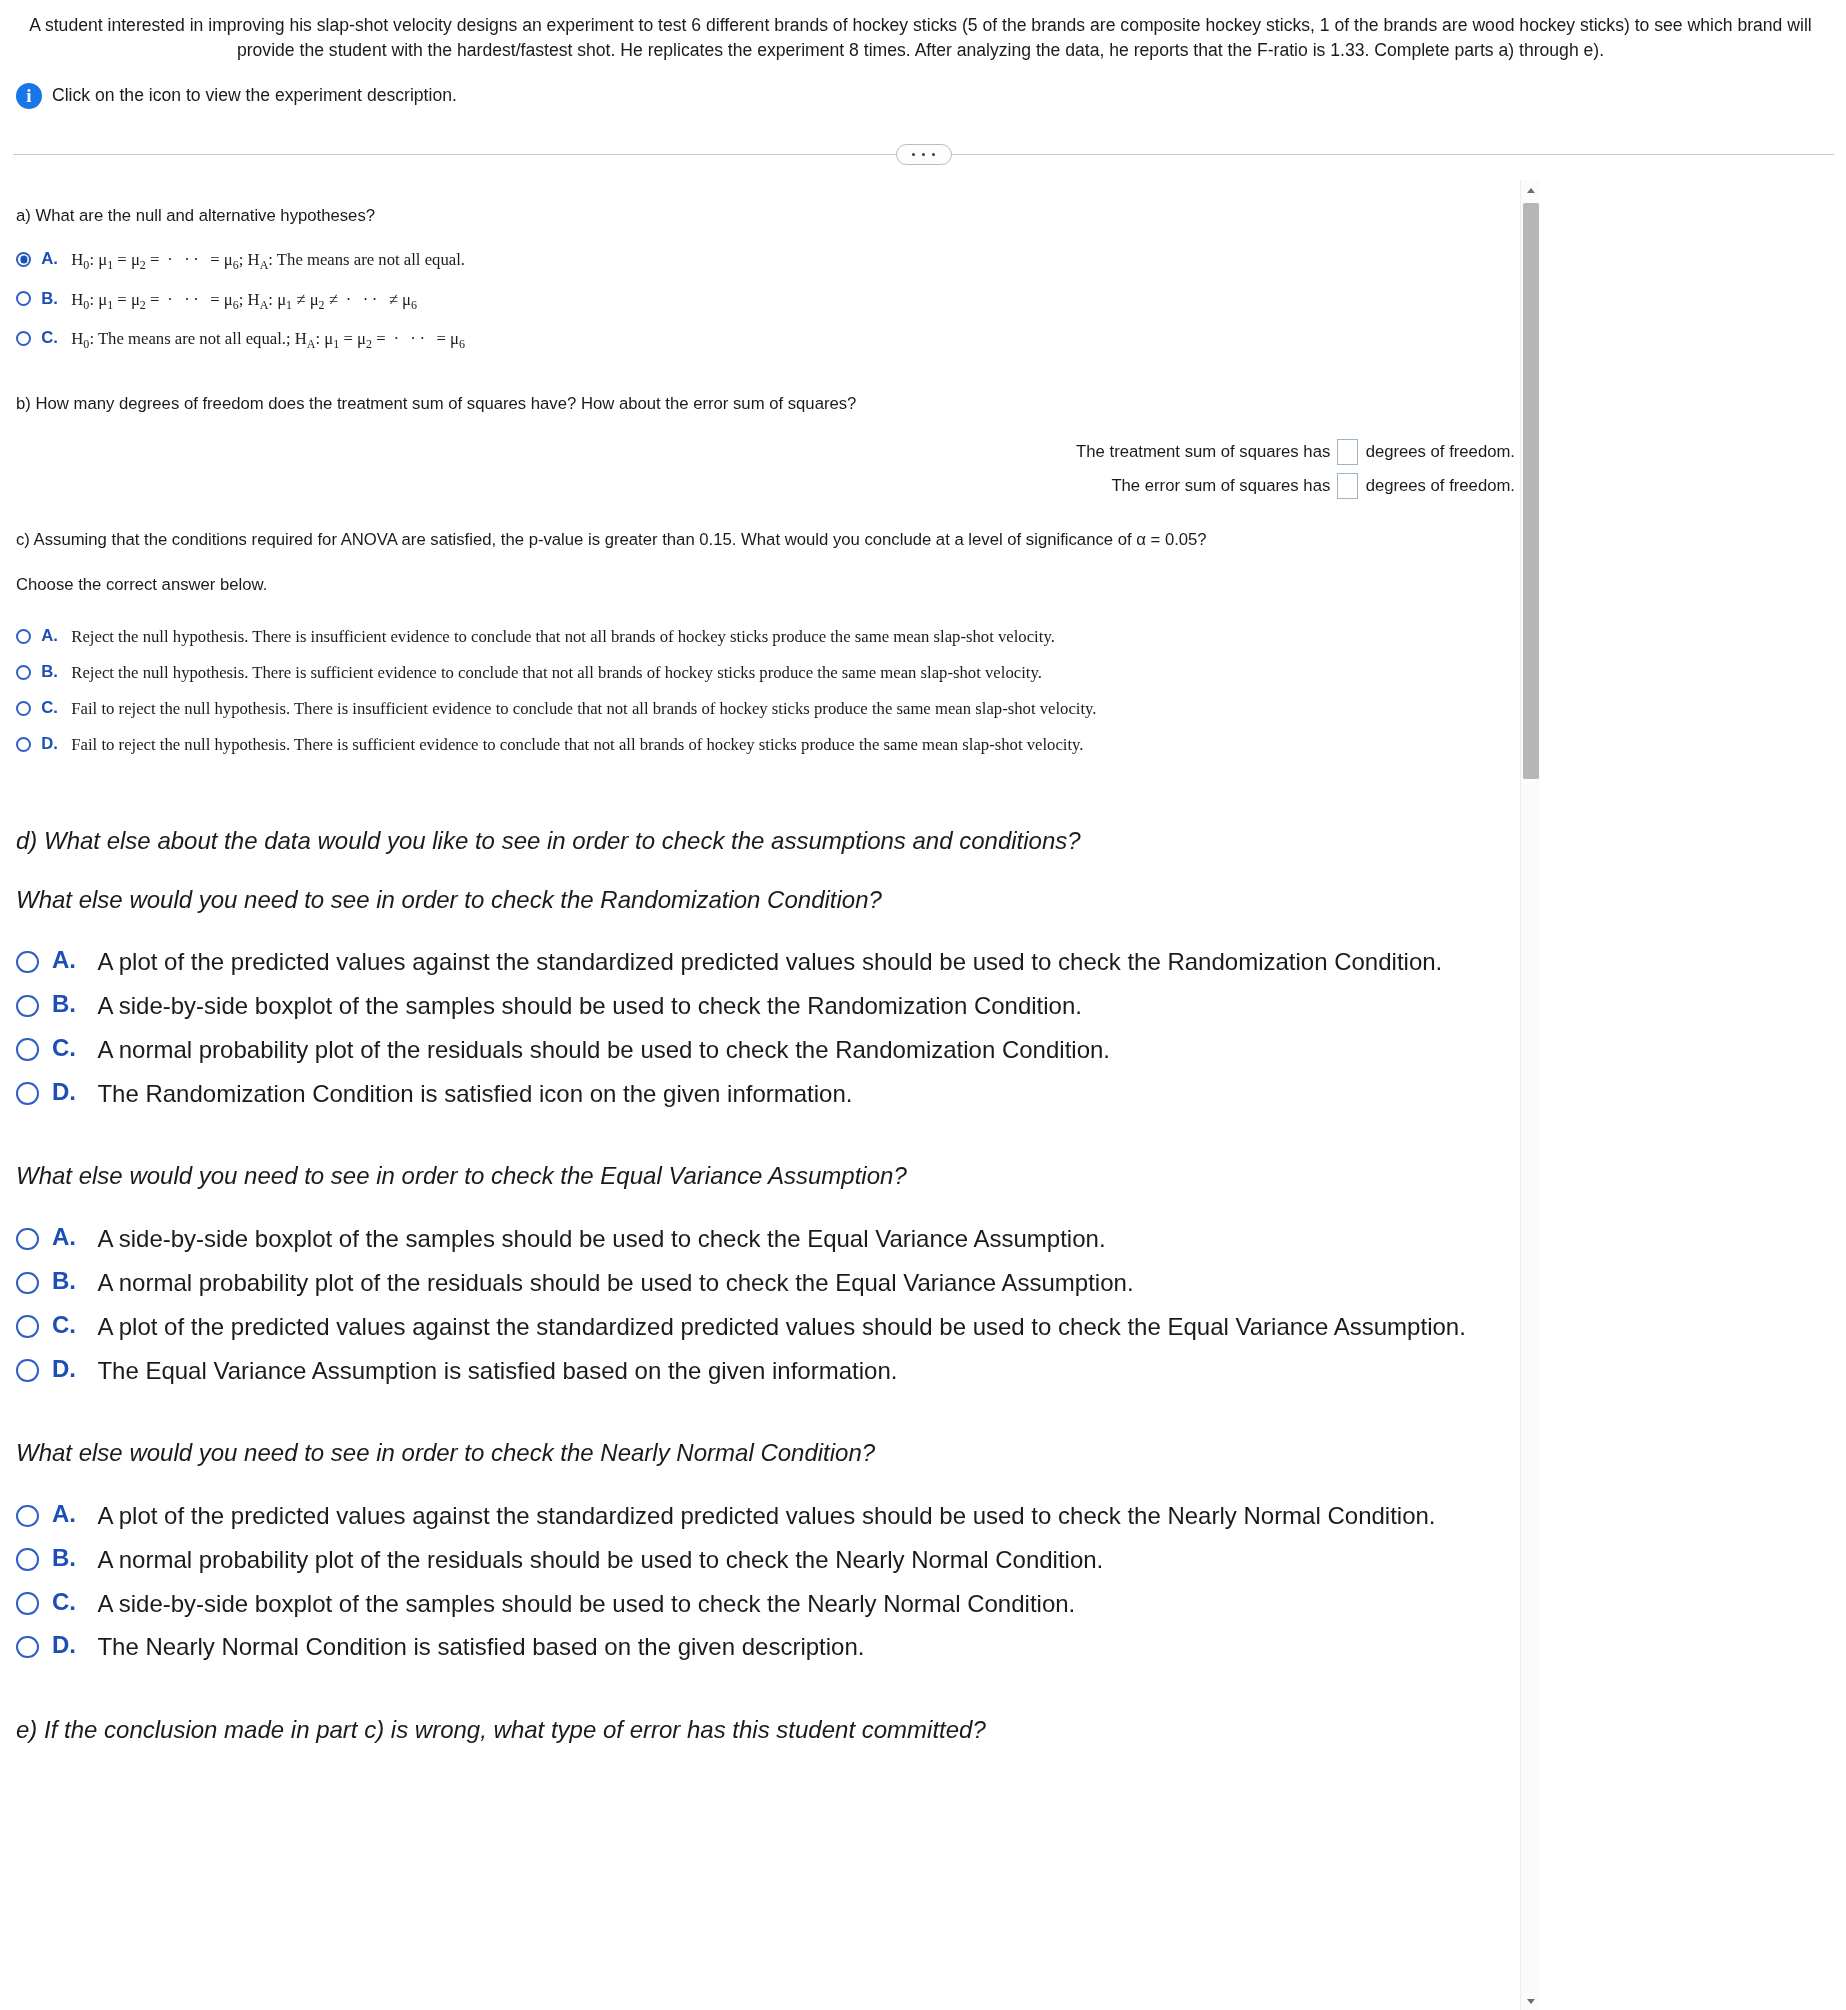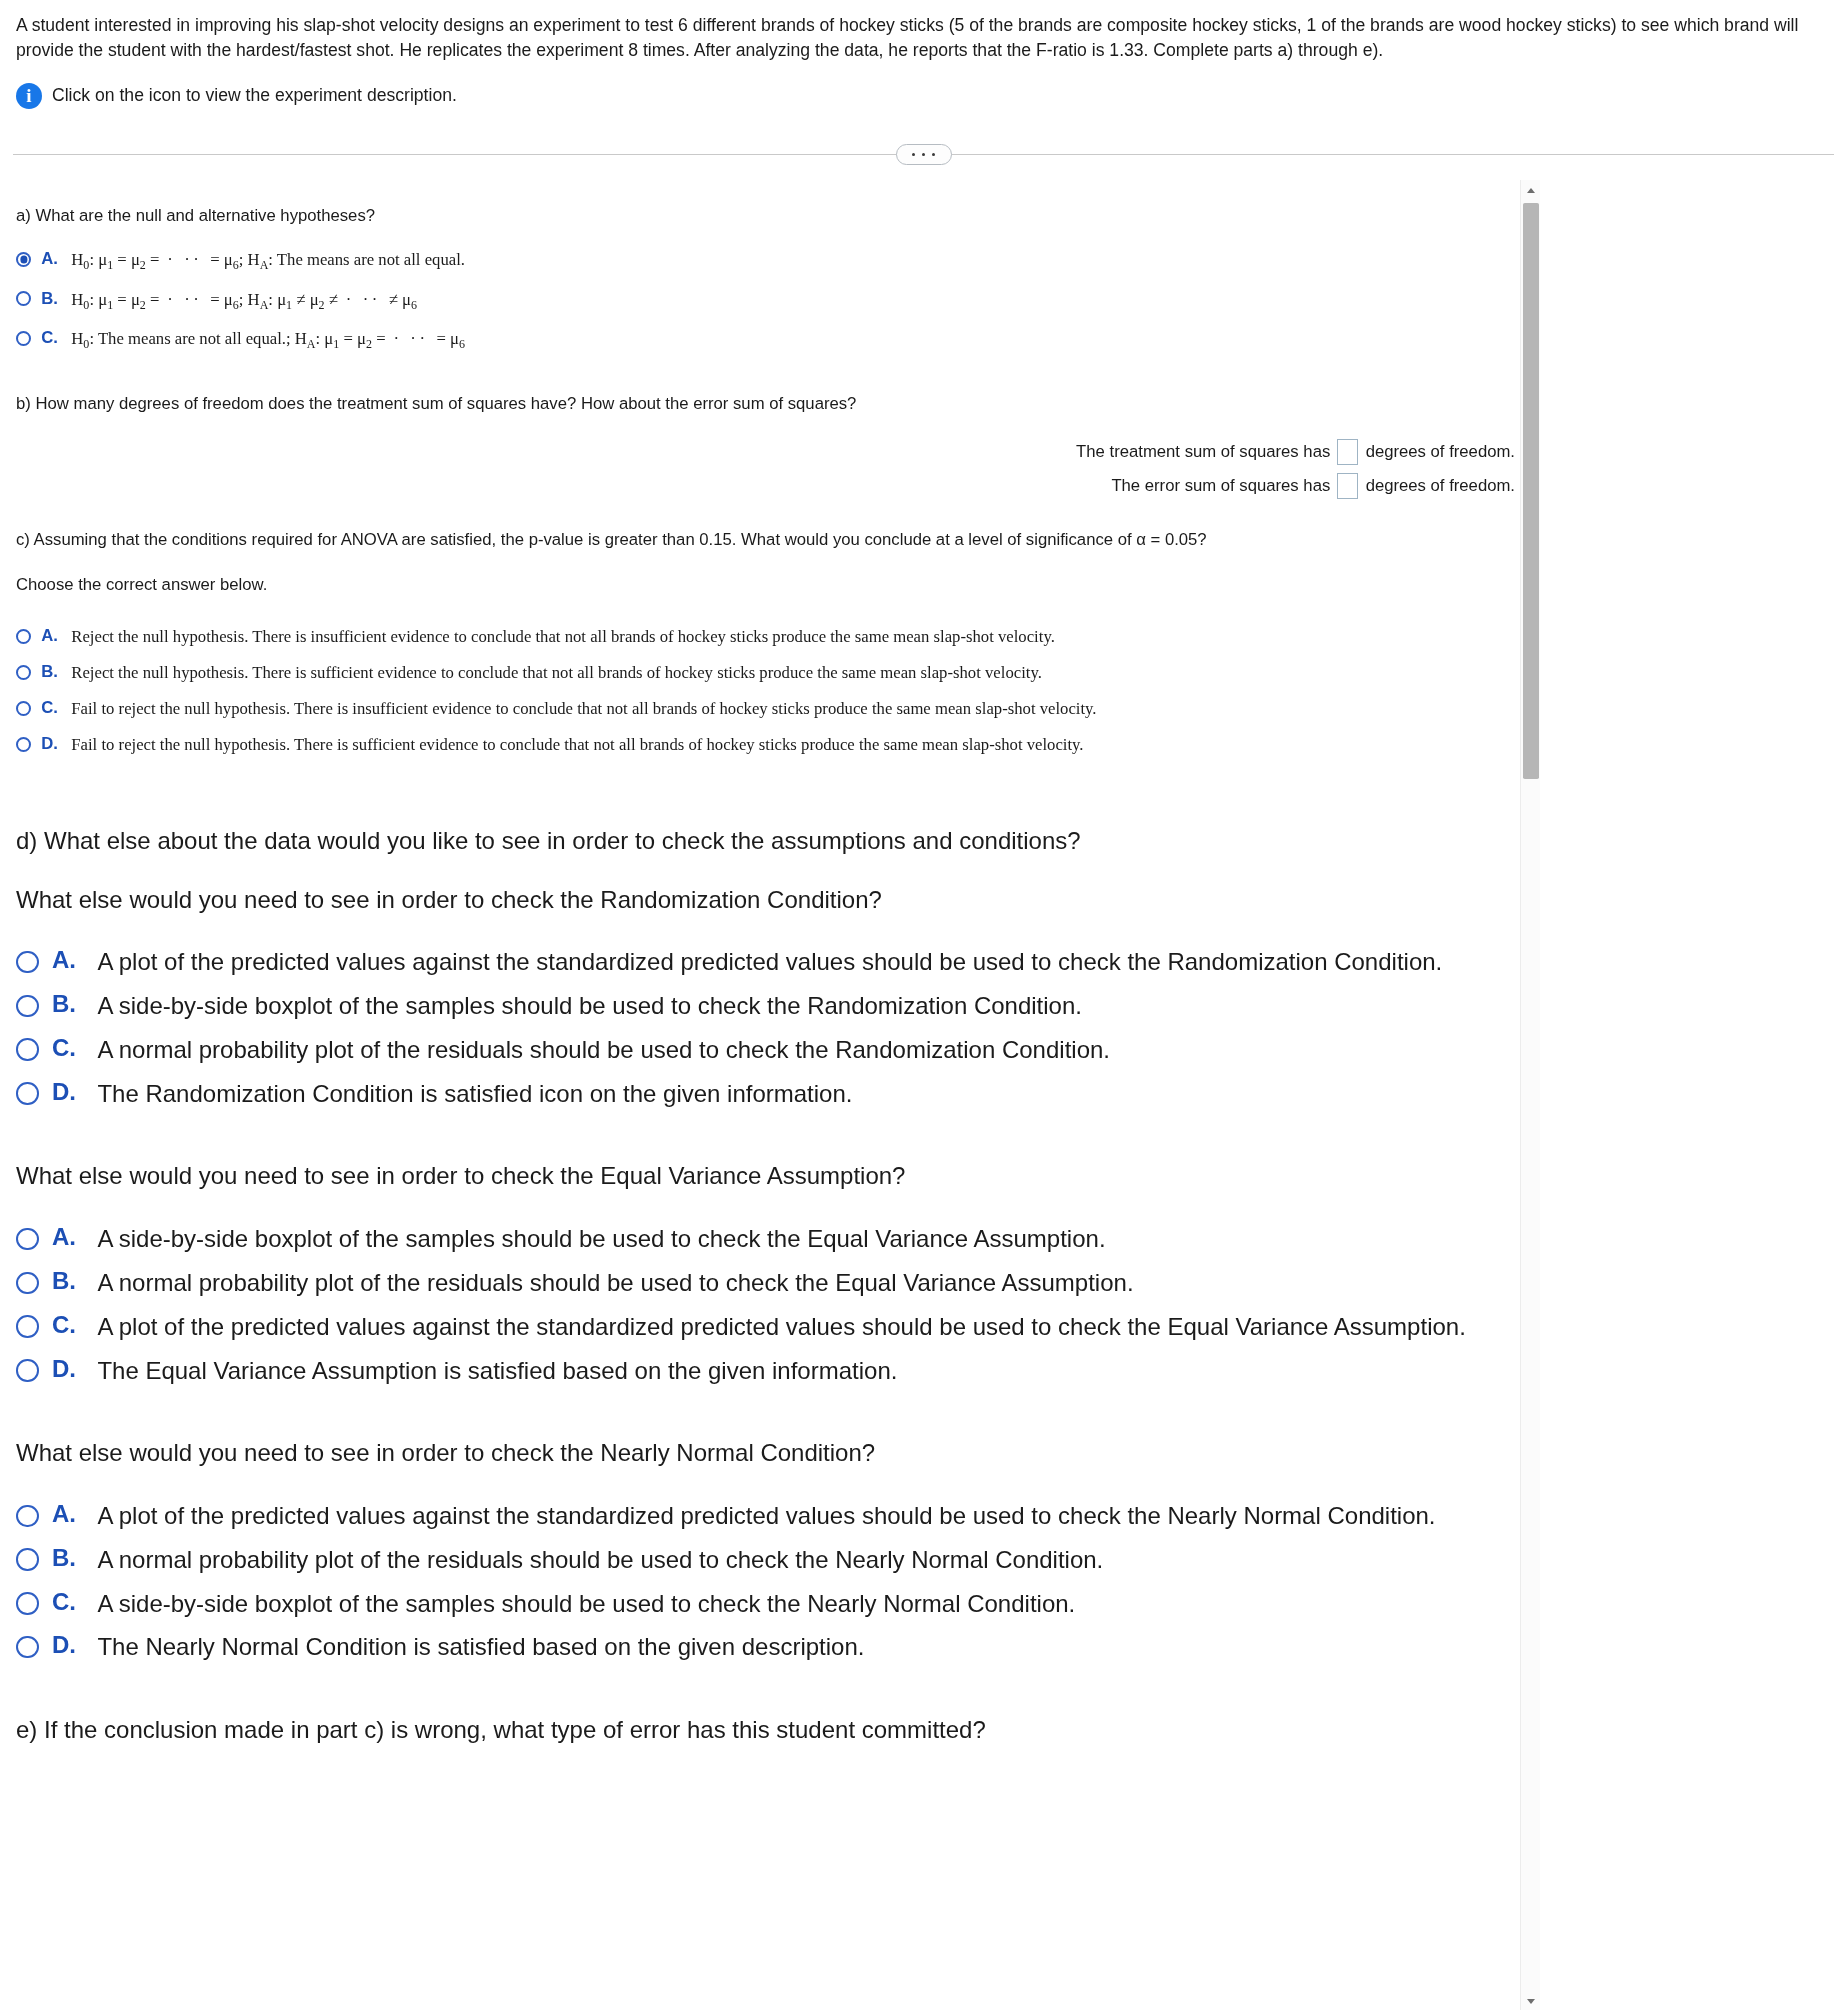--- a/index.html
+++ b/index.html
@@ -18,20 +18,21 @@
 
   
   .problem-wrap {
     padding: 12.6px 16px 0 16px;
   }
   .problem-text {
     font-size: 17.6px;
     line-height: 1.42;
     color: #1b1b1b;
     max-width: 1809px;
+    text-align: center;
   }
   .icon-row {
     display: flex;
     align-items: center;
     gap: 10px;
     margin-top: 20px;
   }
   .info-icon {
     width: 26px; height: 26px;
     border-radius: 50%;
@@ -147,20 +148,21 @@
     font-size: 16.7px;
     line-height: 1.5;
     color: #1b1b1b;
     margin: 0 0 9px 0;
   }
   .q-big {
     font-size: 24px;
     line-height: 1.45;
     color: #1b1b1b;
     margin: 0;
+    font-style: italic;
   }
   .section-gap-sm { height: 23.4px; }
   .section-gap-md { height: 38px; }
   .section-gap-lg { height: 54px; }
 
   
   .opt {
     display: flex;
     align-items: flex-start;
     margin: 0 0 12.6px 0;

